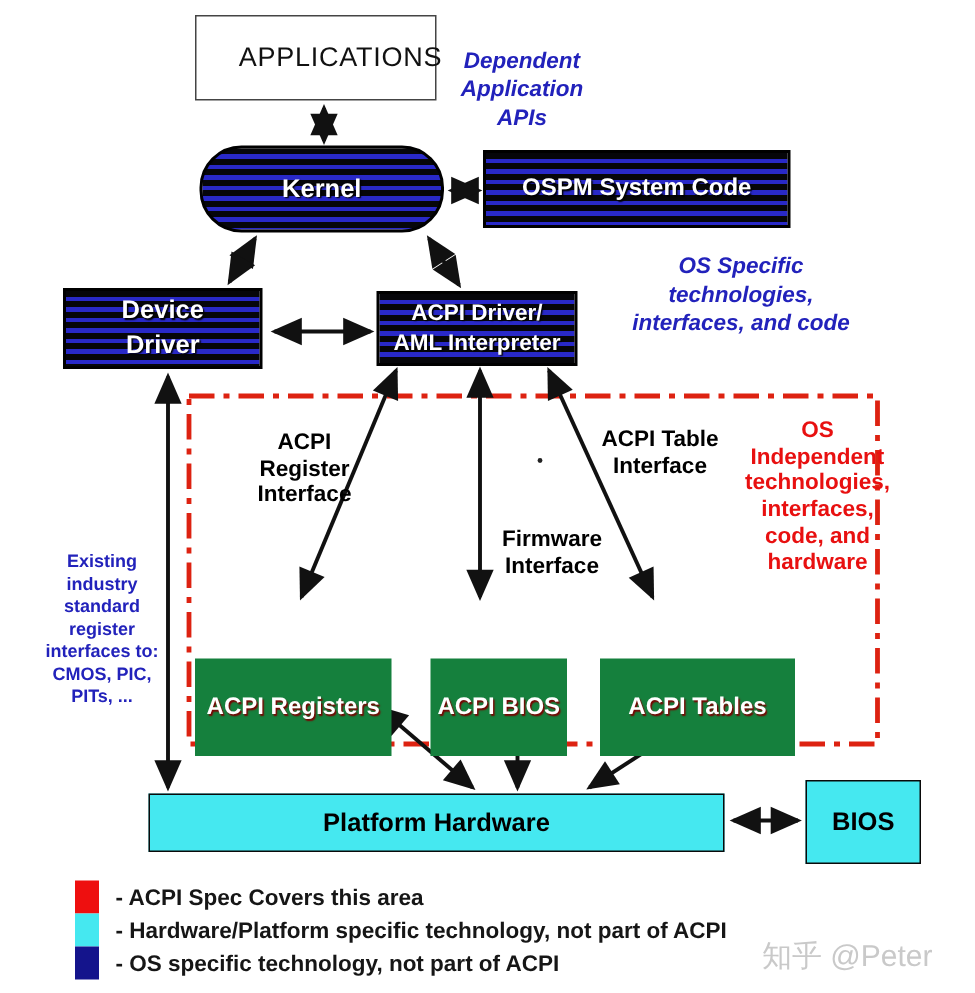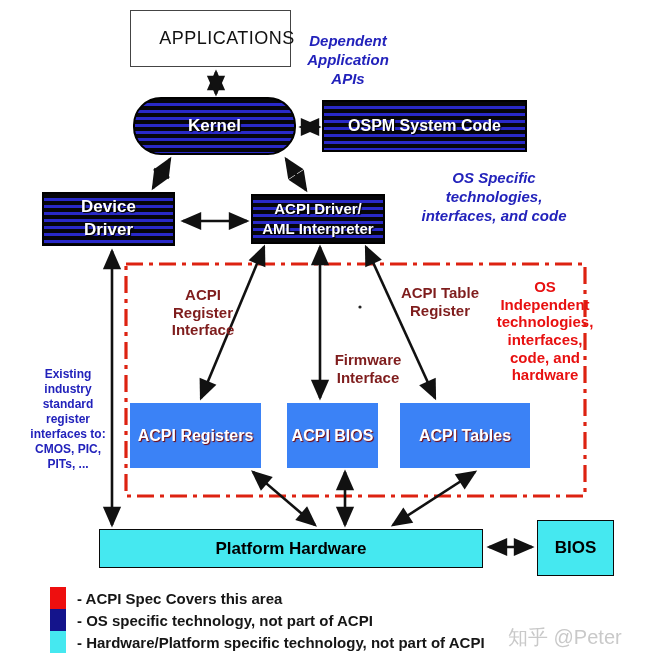--- a/index.html
+++ b/index.html
@@ -13,37 +13,38 @@
   .striped{
     background:repeating-linear-gradient(to bottom,#06060a 0px,#06060a 4px,#2929c8 4px,#2929c8 7px);
     border:2px solid #000;
     color:#fff;font-weight:bold;text-align:center;
     display:flex;align-items:center;justify-content:center;
     text-shadow:1px 1px 1px #000;
     line-height:1.35;
   }
   
   .redbox{
-    background:#3b82f6;color:#fff;font-weight:bold;
+    background:#15803d;color:#fff;font-weight:bold;
     display:flex;align-items:center;justify-content:center;
     text-shadow:1px 1px 1px #7a0000;
+    margin-top:36px;
   }
   
   .cyanbox{
     background:#45e8f0;border:1.5px solid #0a0a0a;color:#000;font-weight:bold;
     text-align:right;display:flex;align-items:center;justify-content:center;
   }
   .appbox{
     background:#fff;border:1.5px solid #444;color:#111;
     display:flex;align-items:center;justify-content:center;
     font-size:18px;letter-spacing:0.5px;
   }
   .blue-note{color:#2222bb;font-weight:bold;font-style:italic;text-align:center;line-height:1.28;}
   .blue-note-upright{color:#2222bb;font-weight:bold;text-align:center;line-height:1.25;}
-  .red-note{color:#7f1d1d;font-weight:bold;text-align:center;line-height:1.18;}
+  .red-note{color:#000000;font-weight:bold;text-align:center;line-height:1.18;}
   .red-note-italic{color:#e81010;font-weight:bold;text-align:center;line-height:1.18;}
   svg.overlay{position:absolute;left:0;top:0;pointer-events:none;}
   .legend{position:absolute;left:50px;top:587px;}
   .legend-row{display:flex;align-items:center;height:22px;}
   .swatch{width:16px;height:22px;display:inline-block;flex:0 0 16px;}
   .legend-label{margin-left:11px;color:#161616;font-weight:bold;font-size:15px;white-space:nowrap;}
   .watermark{color:#c9c9c9;font-size:20px;white-space:nowrap;}
 </style>
 </head>
 <body>
@@ -104,21 +105,21 @@
       <line x1="345" y1="472" x2="345" y2="525" marker-start="url(#ah)" marker-end="url(#ah)"></line>
       <line x1="475" y1="472" x2="393" y2="525" marker-start="url(#ah)" marker-end="url(#ah)"></line>
       <line x1="489" y1="547" x2="532" y2="547" marker-start="url(#ah)" marker-end="url(#ah)"></line>
     </g>
   </svg>
 
   <div class="abs red-note pre" style="left:155px;top:286px;width:96px;font-size:15px;">ACPI
 Register
 Interface</div>
   <div class="abs red-note pre" style="left:382px;top:284px;width:116px;font-size:15px;">ACPI Table
-Register</div>
+Interface</div>
   <div class="abs red-note pre" style="left:316px;top:351px;width:104px;font-size:15px;">Firmware
 Interface</div>
   <div class="abs red-note-italic pre" style="left:492px;top:278px;width:106px;font-size:15px;">OS
 Independent
 technologies,
 interfaces,
 code, and
 hardware</div>
 
   <div class="abs blue-note-upright pre" style="left:12px;top:367px;width:112px;font-size:12px;">Existing
@@ -145,24 +146,24 @@
   <div class="abs cyanbox" style="left:537px;top:520px;width:77px;height:56px;font-size:17px;">
     <span>BIOS</span>
   </div>
 
   <div class="legend">
     <div class="legend-row">
       <span class="swatch" style="background: rgb(238, 15, 15);"></span>
       <span class="legend-label">-  ACPI Spec Covers this area</span>
     </div>
     <div class="legend-row">
+      <span class="swatch" style="background: rgb(69, 232, 240);"></span>
+      <span class="legend-label">-  Hardware/Platform specific technology, not part of ACPI</span>
+    </div>
+    <div class="legend-row">
       <span class="swatch" style="background: rgb(20, 20, 140);"></span>
       <span class="legend-label">-  OS specific technology, not part of ACPI</span>
-    </div>
-    <div class="legend-row">
-      <span class="swatch" style="background: rgb(69, 232, 240);"></span>
-      <span class="legend-label">-  Hardware/Platform specific technology, not part of ACPI</span>
     </div>
   </div>
 
   <div class="abs watermark" style="left:508px;top:624px;">知乎 @Peter</div>
 
 </div>
 
 </body></html>

